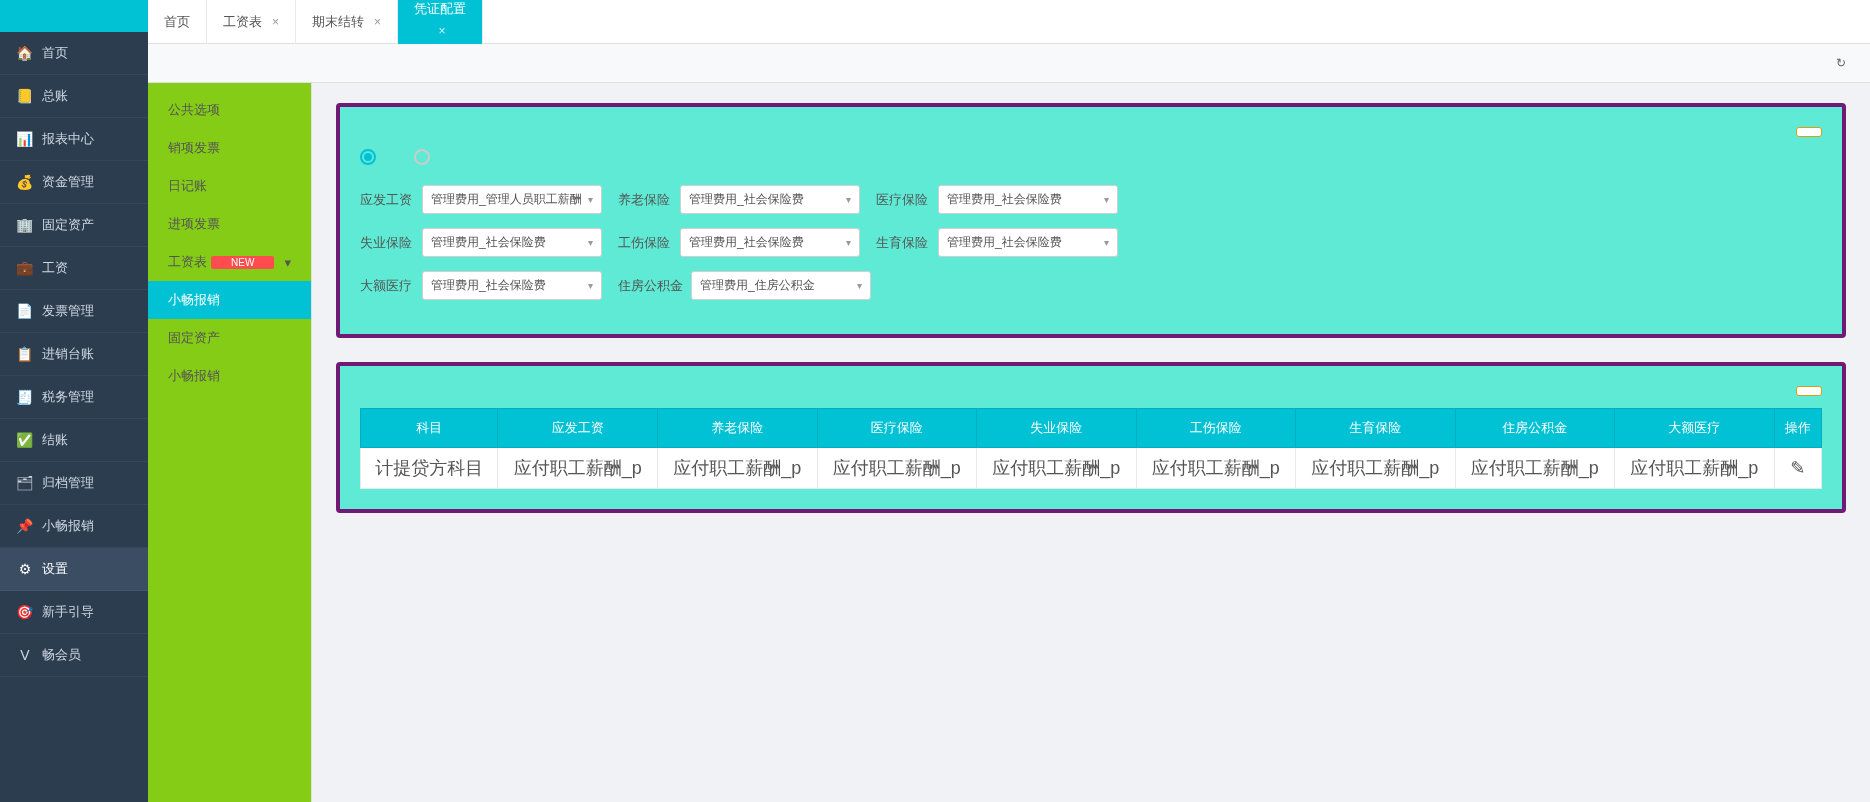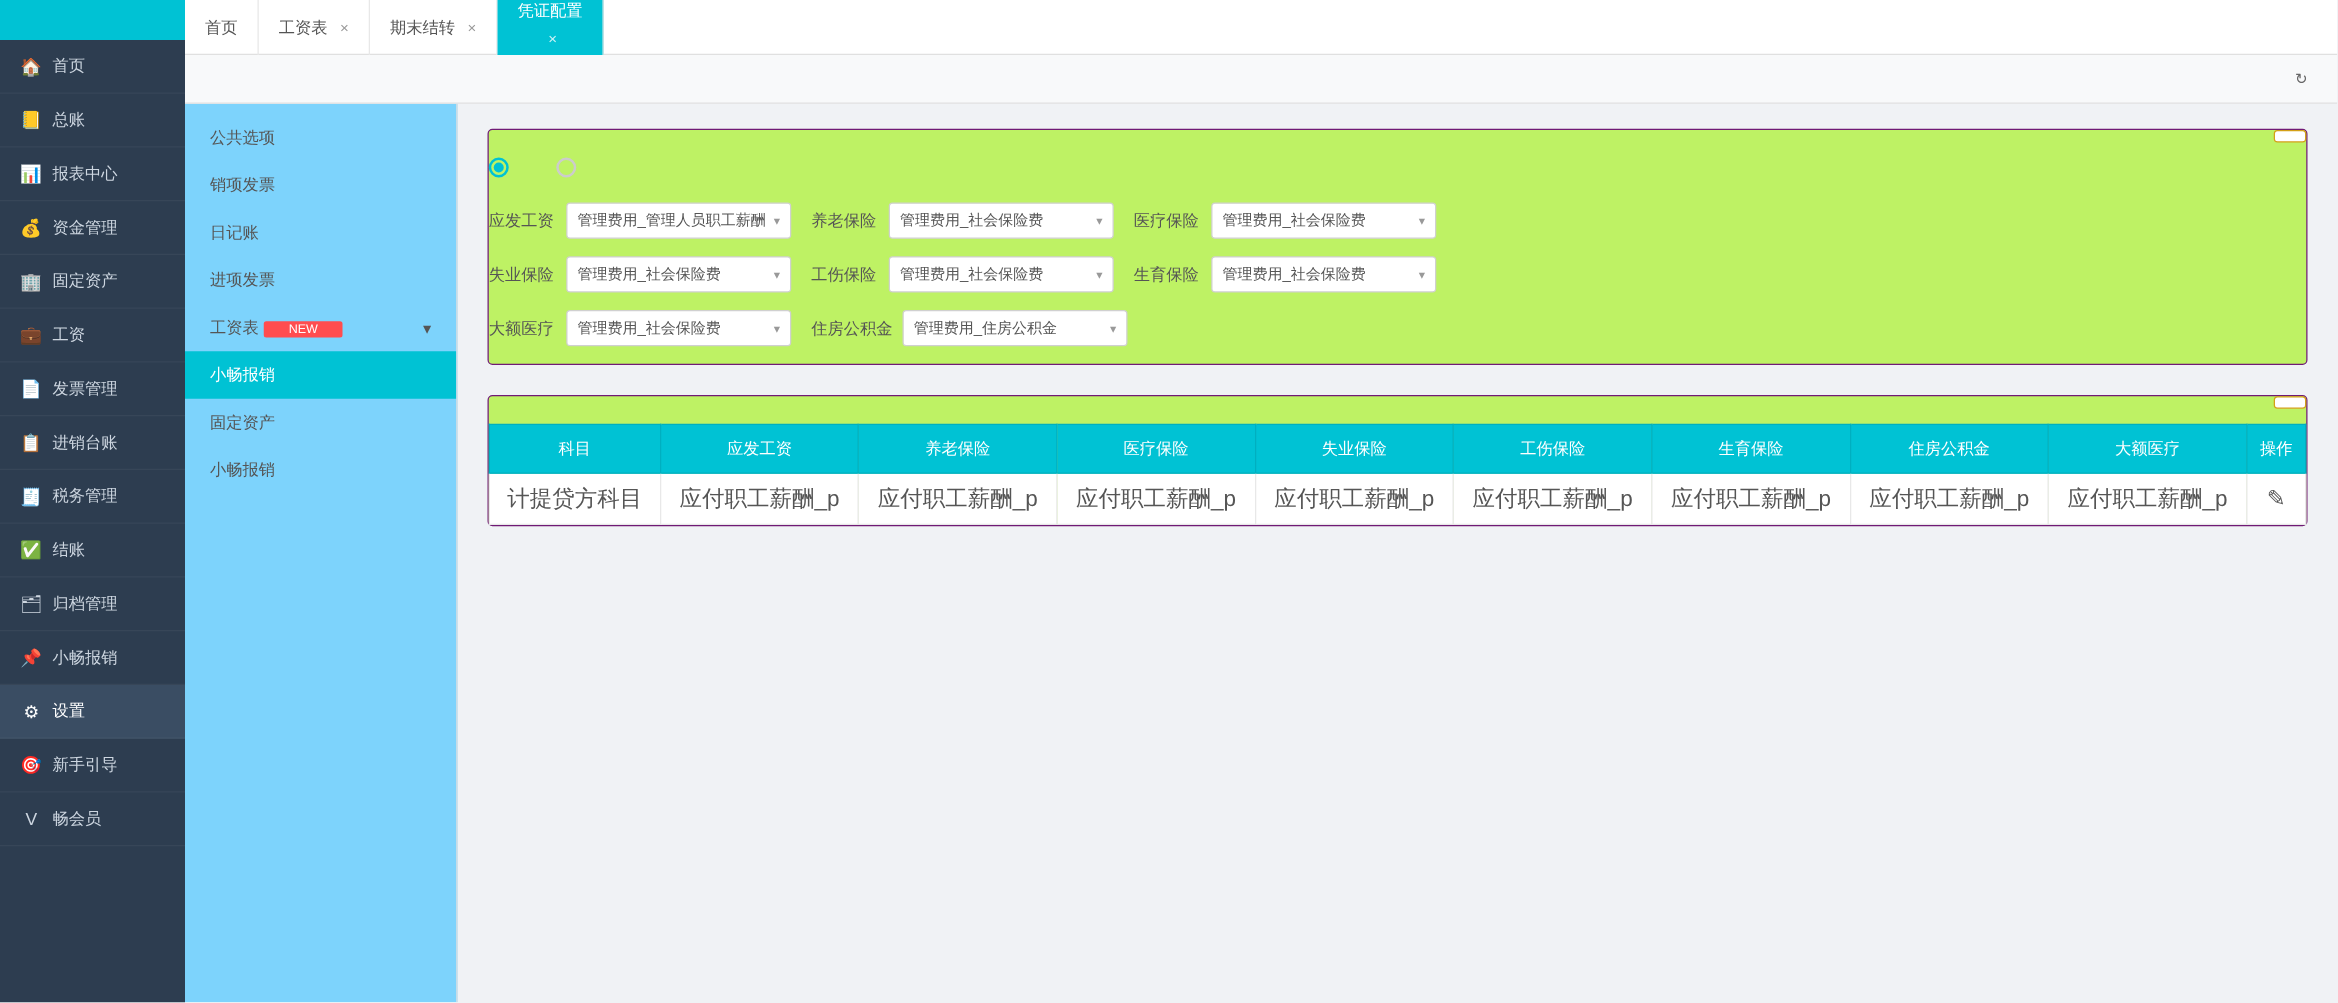--- a/index.html
+++ b/index.html
@@ -107,22 +107,22 @@
 
     
     .content-wrapper {
       display: flex;
       flex: 1;
       overflow: hidden;
     }
 
     
     .left-nav {
-      width: 218px;
-      background: #7dd3fc;
+      width: 164px;
+      background: #84cc16;
       border-right: 1px solid #e0e0e0;
       padding: 8px 0;
       flex-shrink: 0;
       overflow-y: auto;
     }
     .left-nav-item {
       padding: 10px 20px;
       cursor: pointer;
       color: #555;
       font-size: 13px;
@@ -145,24 +145,25 @@
 
     
     .main-content {
       flex: 1;
       overflow-y: auto;
       padding: 20px 24px;
     }
 
     
     .section {
-      background: #bef264;
-      border: 1px solid #701a75;
+      background: #5eead4;
+      border: 4px solid #701a75;
       border-radius: 4px;
       margin-bottom: 24px;
+      padding: 20px;
     }
     .section-header {
       display: flex;
       align-items: center;
       justify-content: space-between;
       margin-bottom: 12px;
     }
     .section-title {
       font-size: 15px;
       font-weight: bold;

